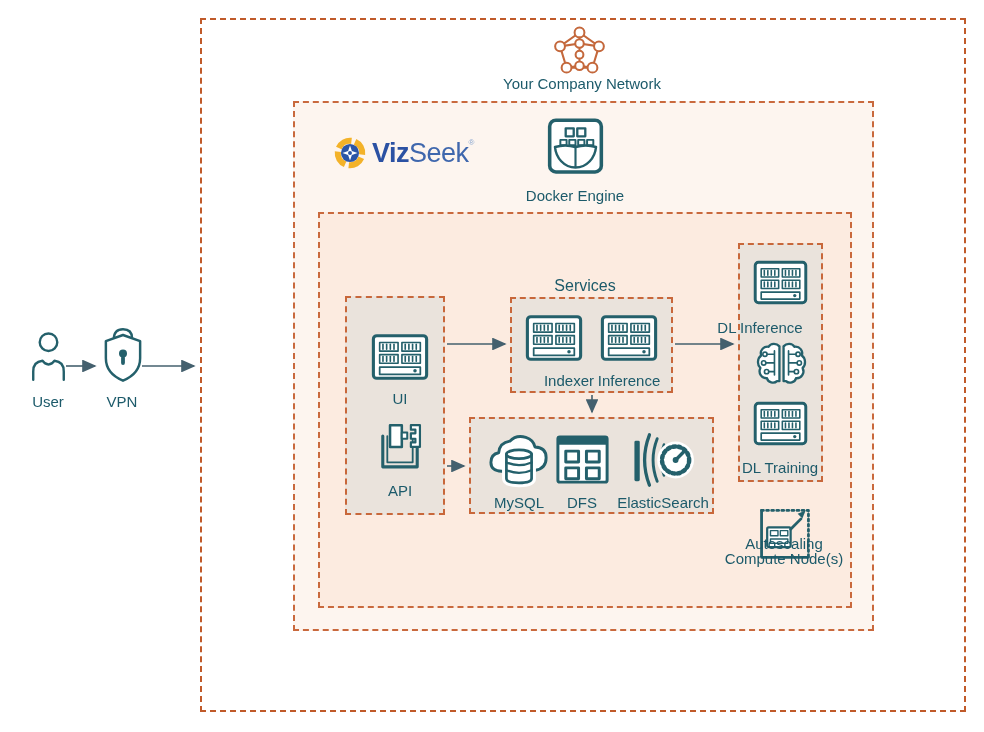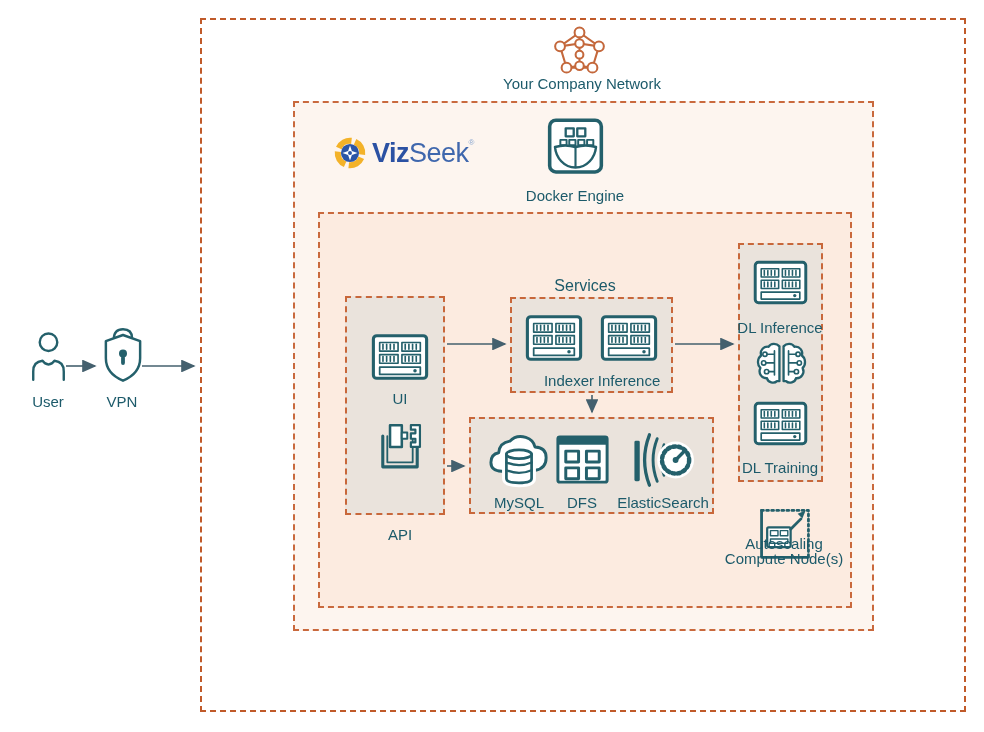--- a/index.html
+++ b/index.html
@@ -197,21 +197,21 @@
 
   <div class="lbl" style="left:505px;top:254px;width:160px;font-size:16px;margin-top:24px;">Services</div>
 
   <svg class="ic" style="left:369px;top:327px;width:62px;height:60px;" viewBox="0 0 64 62">
       <use href="#sym-server"></use>
     </svg>
   <div class="lbl" style="left:360px;top:391px;width:80px;">UI</div>
   <svg class="ic" style="left:371px;top:415px;width:58px;height:62px;" viewBox="0 0 64 64">
       <use href="#sym-api"></use>
     </svg>
-  <div class="lbl" style="left:360px;top:483px;width:80px;margin-top:44px;">API</div>
+  <div class="lbl" style="left:360px;top:483px;width:80px;">API</div>
 
   <svg class="ic" style="left:523px;top:308px;width:62px;height:60px;" viewBox="0 0 64 62">
       <use href="#sym-server"></use>
     </svg>
   <div class="lbl" style="left:514px;top:373px;width:80px;text-align:right;">Indexer</div>
   <svg class="ic" style="left:598px;top:308px;width:62px;height:60px;" viewBox="0 0 64 62">
       <use href="#sym-server"></use>
     </svg>
   <div class="lbl" style="left:589px;top:373px;width:80px;">Inference</div>
 
@@ -224,21 +224,21 @@
     </svg>
   <div class="lbl" style="left:542px;top:495px;width:80px;">DFS</div>
   <svg class="ic" style="left:629px;top:429px;width:68px;height:62px;" viewBox="0 0 68 64">
       <use href="#sym-es"></use>
     </svg>
   <div class="lbl" style="left:613px;top:495px;width:100px;">ElasticSearch</div>
 
   <svg class="ic" style="left:751px;top:254px;width:59px;height:57px;" viewBox="0 0 64 62">
       <use href="#sym-server"></use>
     </svg>
-  <div class="lbl" style="left:730px;top:320px;width:100px;">DL Inference</div>
+  <div class="lbl" style="left:710px;top:320px;width:100px;">DL Inference</div>
   <svg class="ic" style="left:755px;top:340px;width:53px;height:50px;" viewBox="0 0 64 58">
       <use href="#sym-brain"></use>
     </svg>
   <svg class="ic" style="left:751px;top:395px;width:59px;height:57px;" viewBox="0 0 64 62">
       <use href="#sym-server"></use>
     </svg>
   <div class="lbl" style="left:730px;top:460px;width:100px;">DL Training</div>
 
   <svg class="ic" style="left:755px;top:502px;width:60px;height:60px;" viewBox="0 0 64 64">
       <use href="#sym-autoscale"></use>

